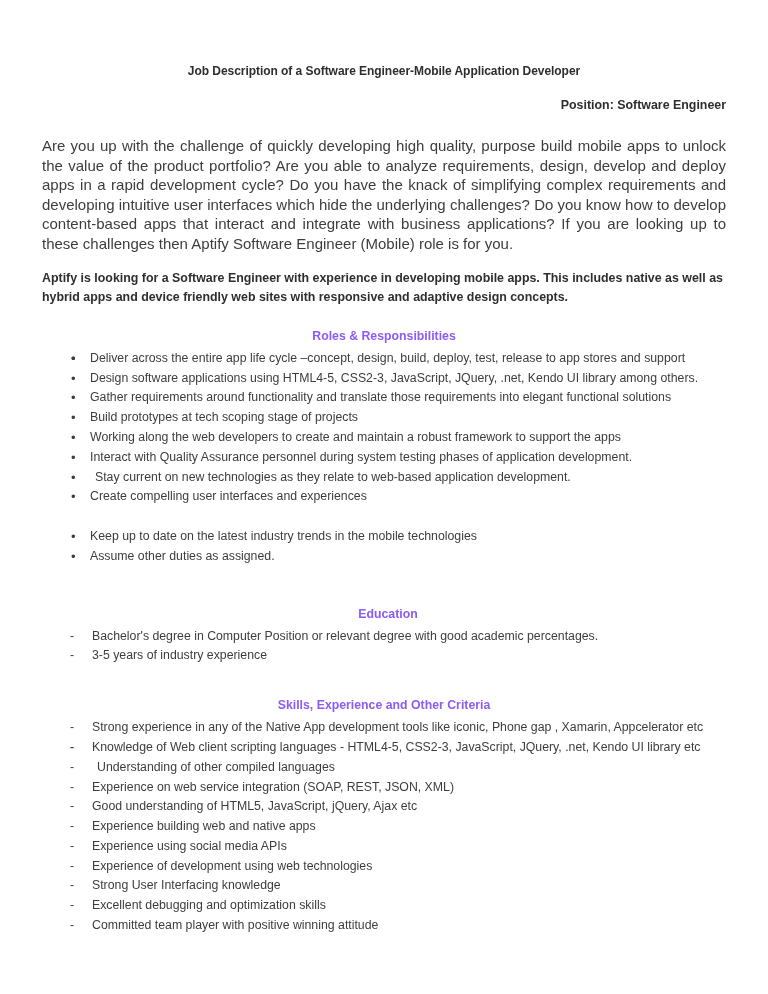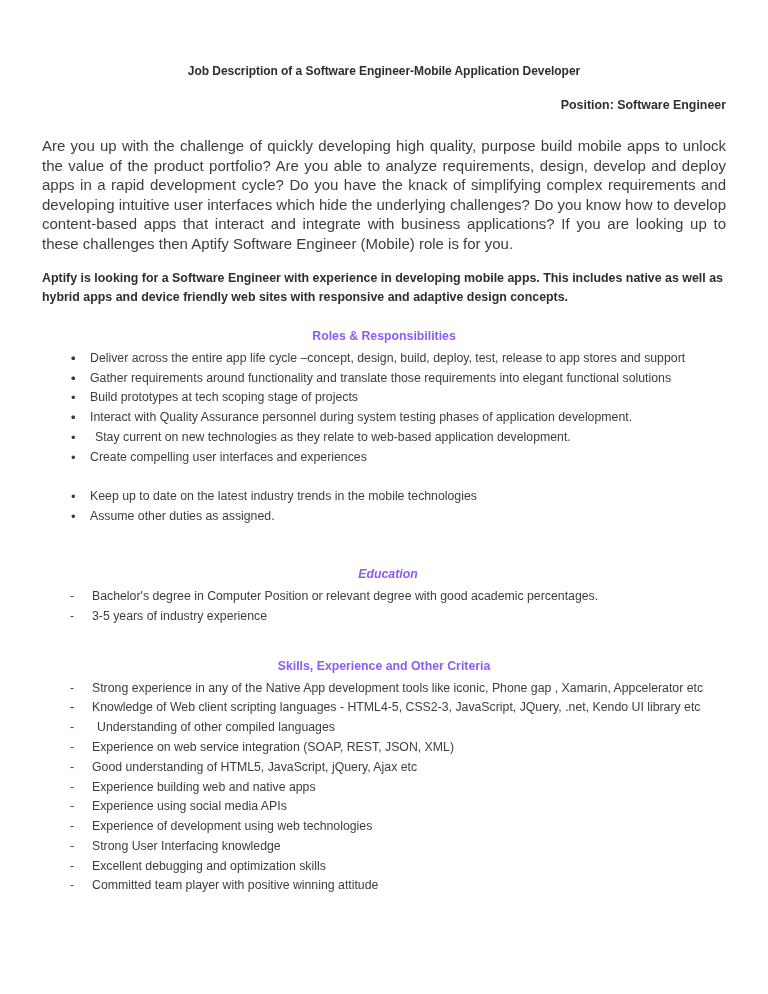--- a/index.html
+++ b/index.html
@@ -63,21 +63,20 @@
   .section-heading {
     font-size: 12.3px;
     font-weight: bold;
     color: #8b5cf6;
     line-height: 18px;
     margin: 0 0 4px 0;
     text-align: center;
   }
   .section-heading.indented {
     padding-left: 8px;
-    font-style: italic;
   }
 
   .bullet-list {
     list-style: none;
     margin: 0;
     padding: 0;
   }
 
   .bullet-item {
     position: relative;
@@ -137,31 +136,33 @@
   <ul class="bullet-list">
     <li class="bullet-item dot">
       <span class="marker">•</span>
     </li>
     <li class="bullet-item dot">
       <span class="marker">•</span>
       <span>Deliver across the entire app life cycle –concept, design, build, deploy, test, release to app stores and support</span>
     </li>
     <li class="bullet-item dot">
       <span class="marker">•</span>
+      <span>Design software applications using HTML4-5, CSS2-3, JavaScript, JQuery, .net, Kendo UI library among others.</span>
     </li>
     <li class="bullet-item dot">
       <span class="marker">•</span>
       <span>Gather requirements around functionality and translate those requirements into elegant functional solutions</span>
     </li>
     <li class="bullet-item dot">
       <span class="marker">•</span>
       <span>Build prototypes at tech scoping stage of projects</span>
     </li>
     <li class="bullet-item dot">
       <span class="marker">•</span>
+      <span>Working along the web developers to create and maintain a robust framework to support the apps</span>
     </li>
     <li class="bullet-item dot">
       <span class="marker">•</span>
       <span>Interact with Quality Assurance personnel during system testing phases of application development.</span>
     </li>
     <li class="bullet-item dot">
       <span class="marker">•</span>
       <span class="text-lead-space">Stay current on new technologies as they relate to web-based application development.</span>
     </li>
     <li class="bullet-item dot">

